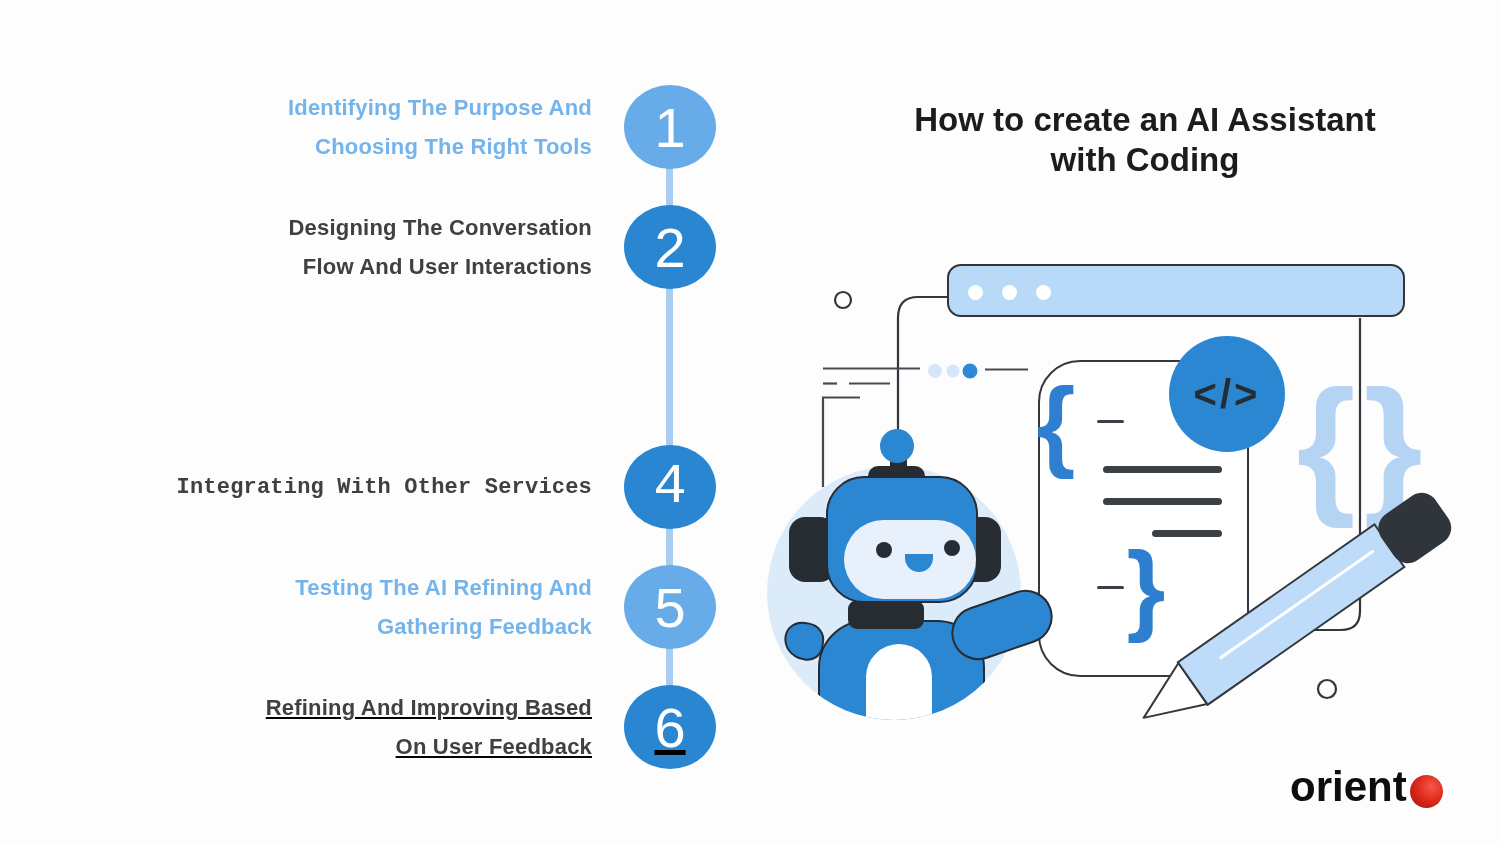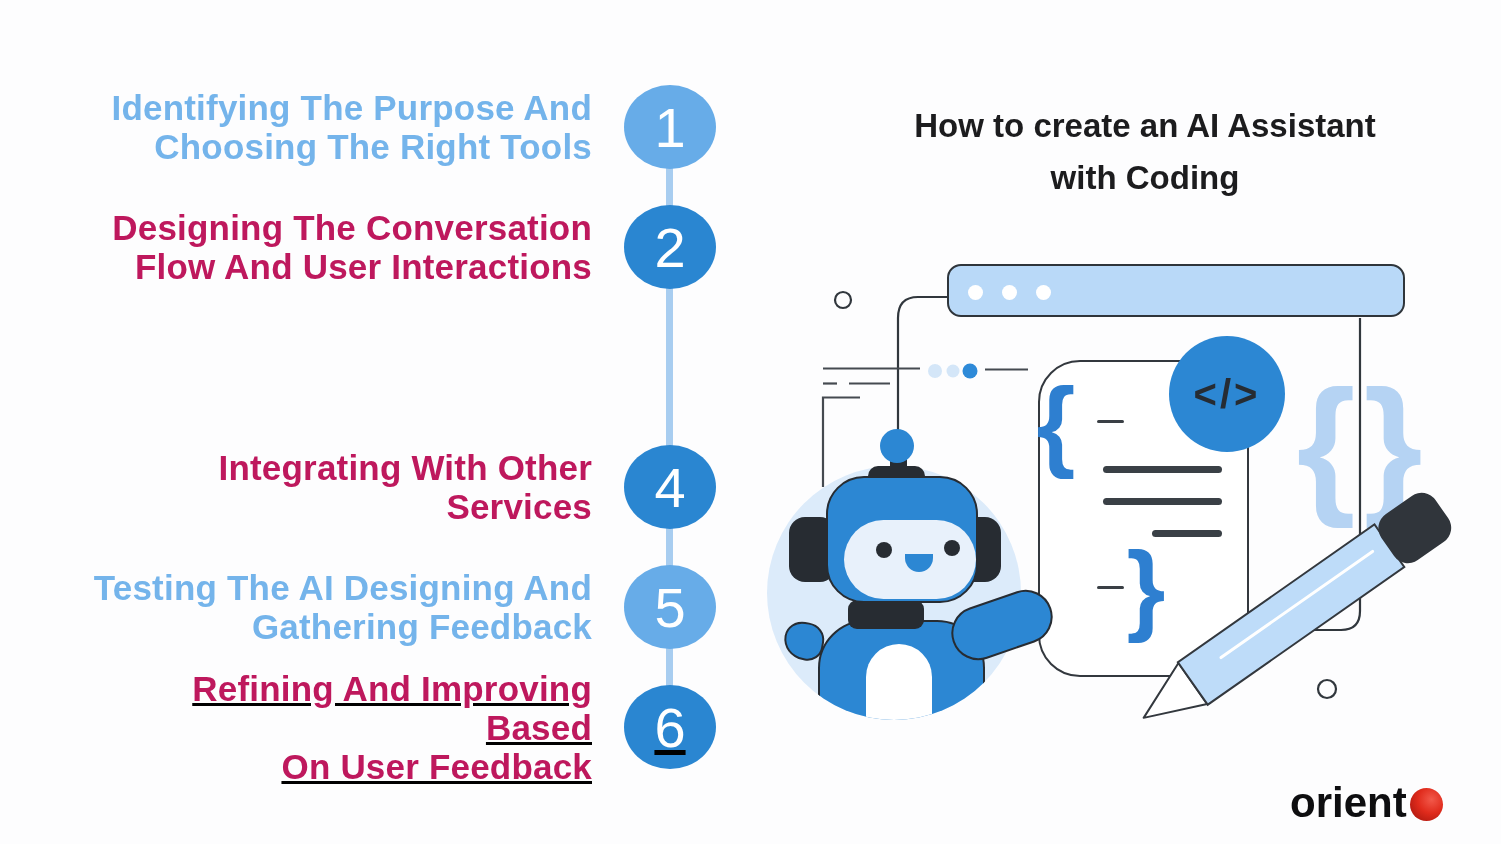--- a/index.html
+++ b/index.html
@@ -5,36 +5,36 @@
   html,body{margin:0;padding:0;background:#ffffff;}
   .canvas{position:relative;width:1501px;height:844px;background:#fdfdfe;overflow:hidden;
           font-family:"Liberation Sans",sans-serif;}
 
   
   .timeline-line{position:absolute;left:666px;top:127px;width:7px;height:600px;
                  background:#a8cdf0;border-radius:4px;z-index:0;}
   .step{position:absolute;left:80px;width:636px;height:92px;display:flex;
         align-items:center;justify-content:flex-end;gap:32px;z-index:1;}
   .step-1{top:81px;} .step-2{top:201px;} .step-3{top:321px;}
-  .step-4{top:441px;} .step-5{top:561px;} .step-6{top:681px;text-decoration:underline;}
-  .step-text{white-space:pre-line;text-align:right;font-weight:bold;font-size:35px;
+  .step-4{top:441px;font-family:Liberation Mono, monospace;} .step-5{top:561px;} .step-6{top:681px;text-decoration:underline;}
+  .step-text{white-space:pre-line;text-align:right;font-weight:bold;font-size:22px;
              line-height:39px;letter-spacing:.2px;}
   .step-text.light{color:#74b4eb;}
-  .step-text.dark{color:#be185d;}
+  .step-text.dark{color:#404040;}
   .step-circle{flex:none;width:92px;height:84px;border-radius:50%;display:flex;
                align-items:center;justify-content:center;color:#ffffff;font-size:56px;
                font-weight:normal;z-index:1;}
   .step-circle.light{background:#67ace8;}
   .step-circle.dark{background:#2a86d1;}
 
   
   .page-title{position:absolute;left:850px;top:100px;width:590px;text-align:center;
-              white-space:pre-line;font-weight:bold;font-size:33px;line-height:52px;
+              white-space:pre-line;font-weight:bold;font-size:33px;line-height:40px;
               color:#1c1c1e;z-index:1;}
-  .logo{position:absolute;left:1290px;top:782px;display:flex;align-items:center;z-index:4;}
+  .logo{position:absolute;left:1290px;top:766px;display:flex;align-items:flex-end;z-index:4;}
   .logo-text{font-weight:bold;font-size:42px;line-height:42px;letter-spacing:0;color:#0e0e10;}
   .logo-dot{width:33px;height:33px;border-radius:50%;margin-left:3px;margin-top:3px;
             background:radial-gradient(circle at 65% 35%, #f2594a 0%, #e02b1c 45%, #9d120b 100%);}
 
   
   .svg-overlay{position:absolute;left:0;top:0;z-index:1;pointer-events:none;}
 
   .browser-bar{position:absolute;left:947px;top:264px;width:458px;height:53px;
                box-sizing:border-box;background:#b9d9f8;border:2.5px solid #2f353b;
                border-radius:14px;z-index:2;}
@@ -120,21 +120,21 @@
   <div class="step step-2">
     <div class="step-text dark">Designing The Conversation
 Flow And User Interactions</div>
     <div class="step-circle dark">2</div>
   </div>
   <div class="step step-4">
     <div class="step-text dark">Integrating With Other Services</div>
     <div class="step-circle dark">4</div>
   </div>
   <div class="step step-5">
-    <div class="step-text light">Testing The AI Designing And
+    <div class="step-text light">Testing The AI Refining And
 Gathering Feedback</div>
     <div class="step-circle light">5</div>
   </div>
   <div class="step step-6">
     <div class="step-text dark">Refining And Improving Based
 On User Feedback</div>
     <div class="step-circle dark">6</div>
   </div>
 
   <div class="page-title">How to create an AI Assistant

